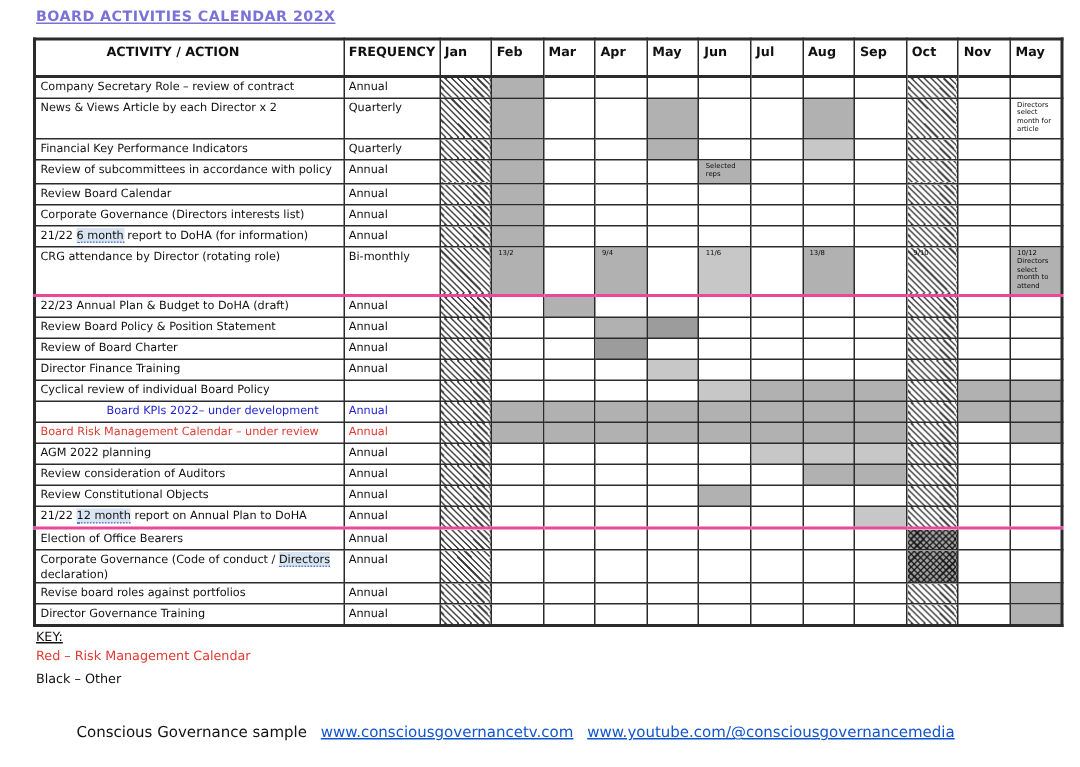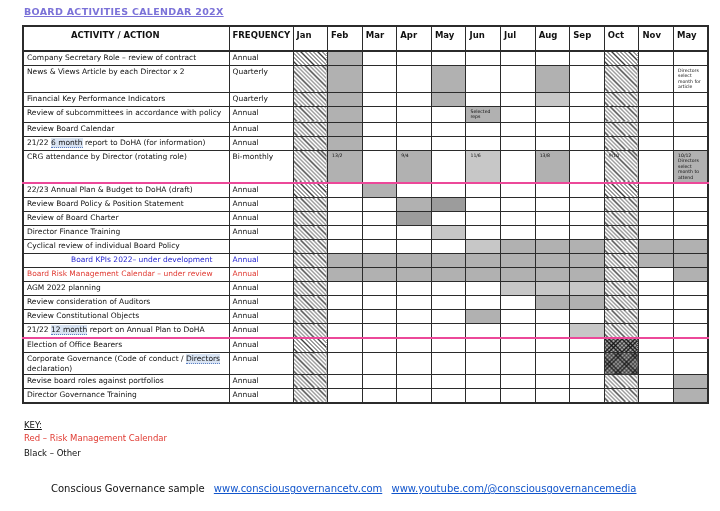--- a/index.html
+++ b/index.html
@@ -158,20 +158,36 @@
           <td class="mc "></td>
           <td class="mc "></td>
           <td class="mc "></td>
           <td class="mc "></td>
           <td class="mc "></td>
           <td class="mc f-h"></td>
           <td class="mc "></td>
           <td class="mc "></td>
         </tr>
         <tr>
+          <td class="act"><span>Corporate Governance (Directors interests list)</span></td>
+          <td class="frq">Annual</td>
+          <td class="mc f-h"></td>
+          <td class="mc f-m"></td>
+          <td class="mc "></td>
+          <td class="mc "></td>
+          <td class="mc "></td>
+          <td class="mc "></td>
+          <td class="mc "></td>
+          <td class="mc "></td>
+          <td class="mc "></td>
+          <td class="mc f-h"></td>
+          <td class="mc "></td>
+          <td class="mc "></td>
+        </tr>
+        <tr>
           <td class="act"><span>21/22 </span><span class="sq">6 month</span><span> report to DoHA (for information)</span></td>
           <td class="frq">Annual</td>
           <td class="mc f-h"></td>
           <td class="mc f-m"></td>
           <td class="mc "></td>
           <td class="mc "></td>
           <td class="mc "></td>
           <td class="mc "></td>
           <td class="mc "></td>
           <td class="mc "></td>

